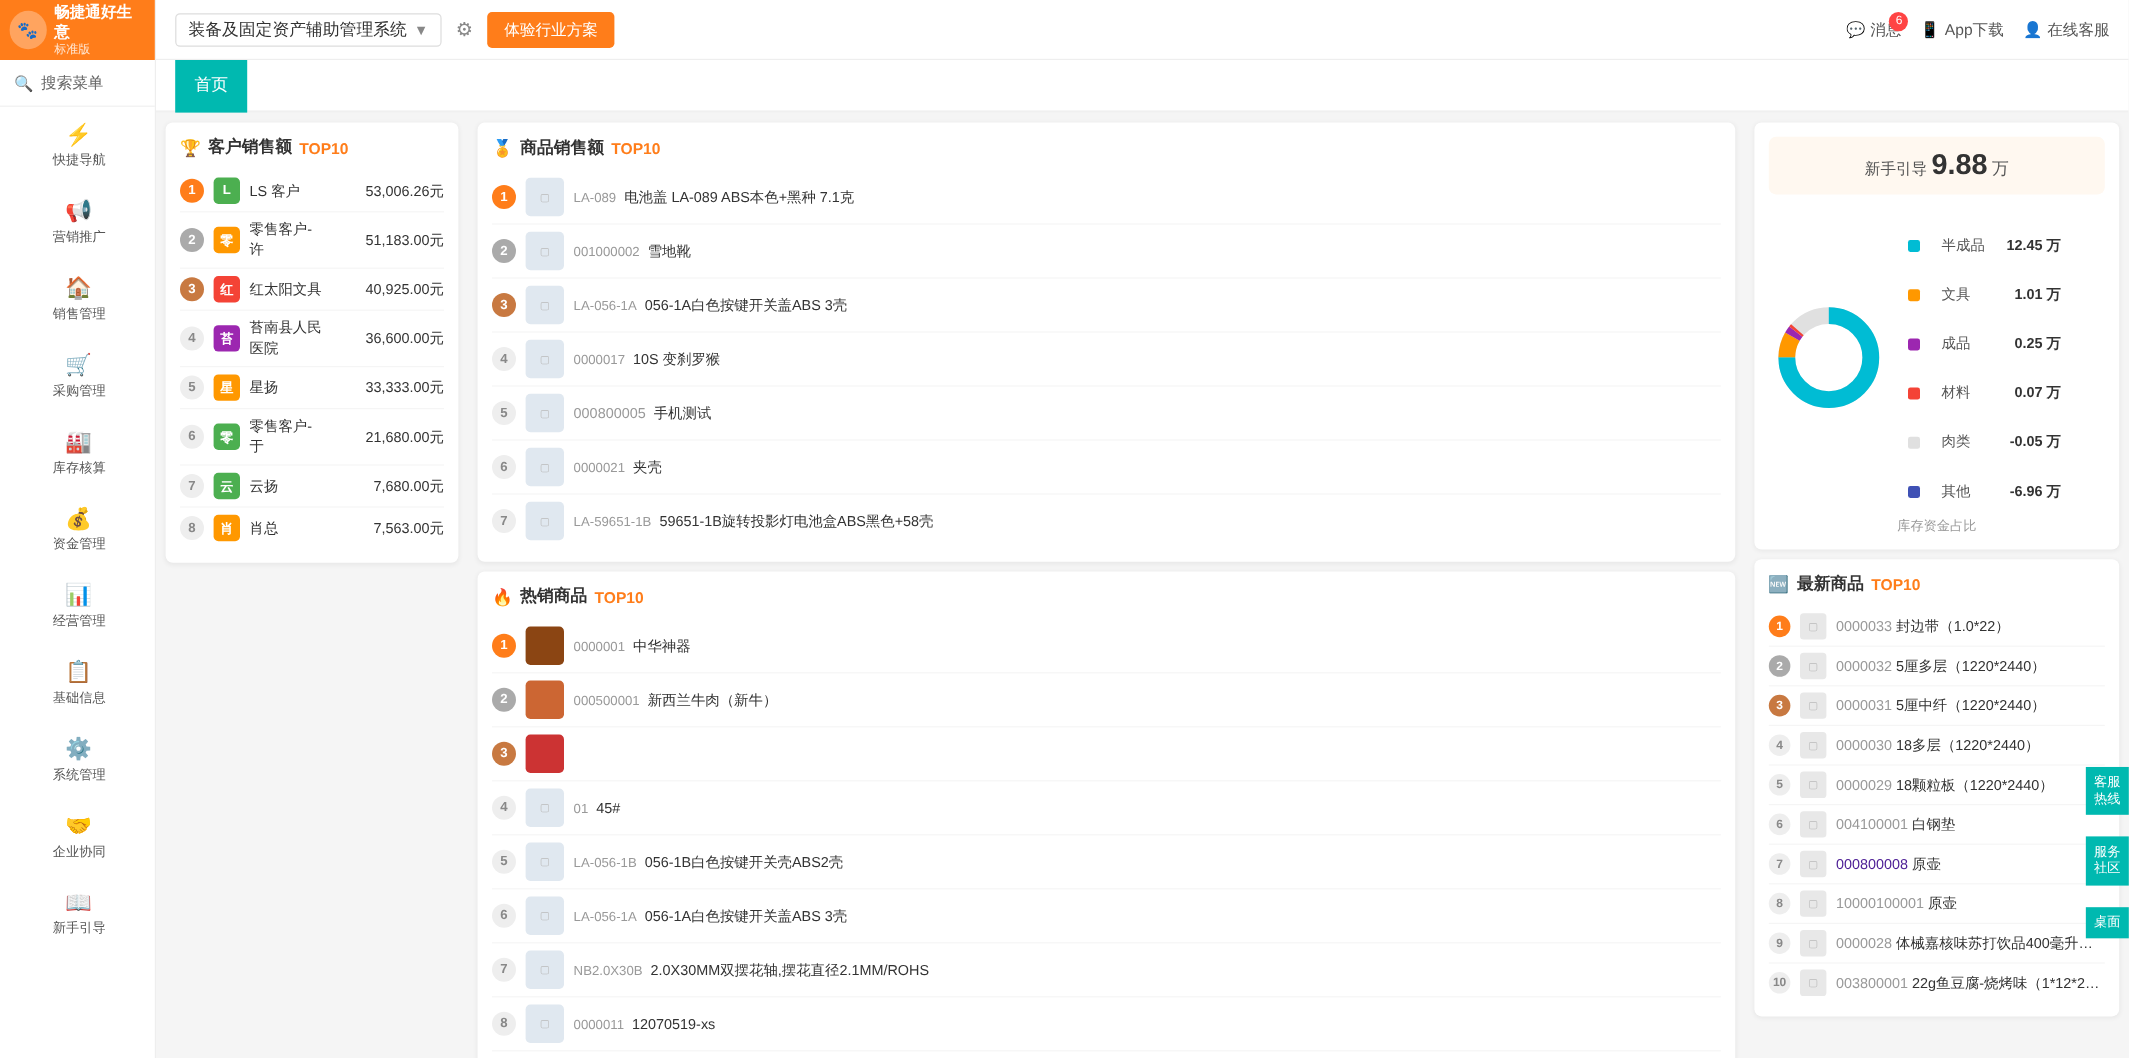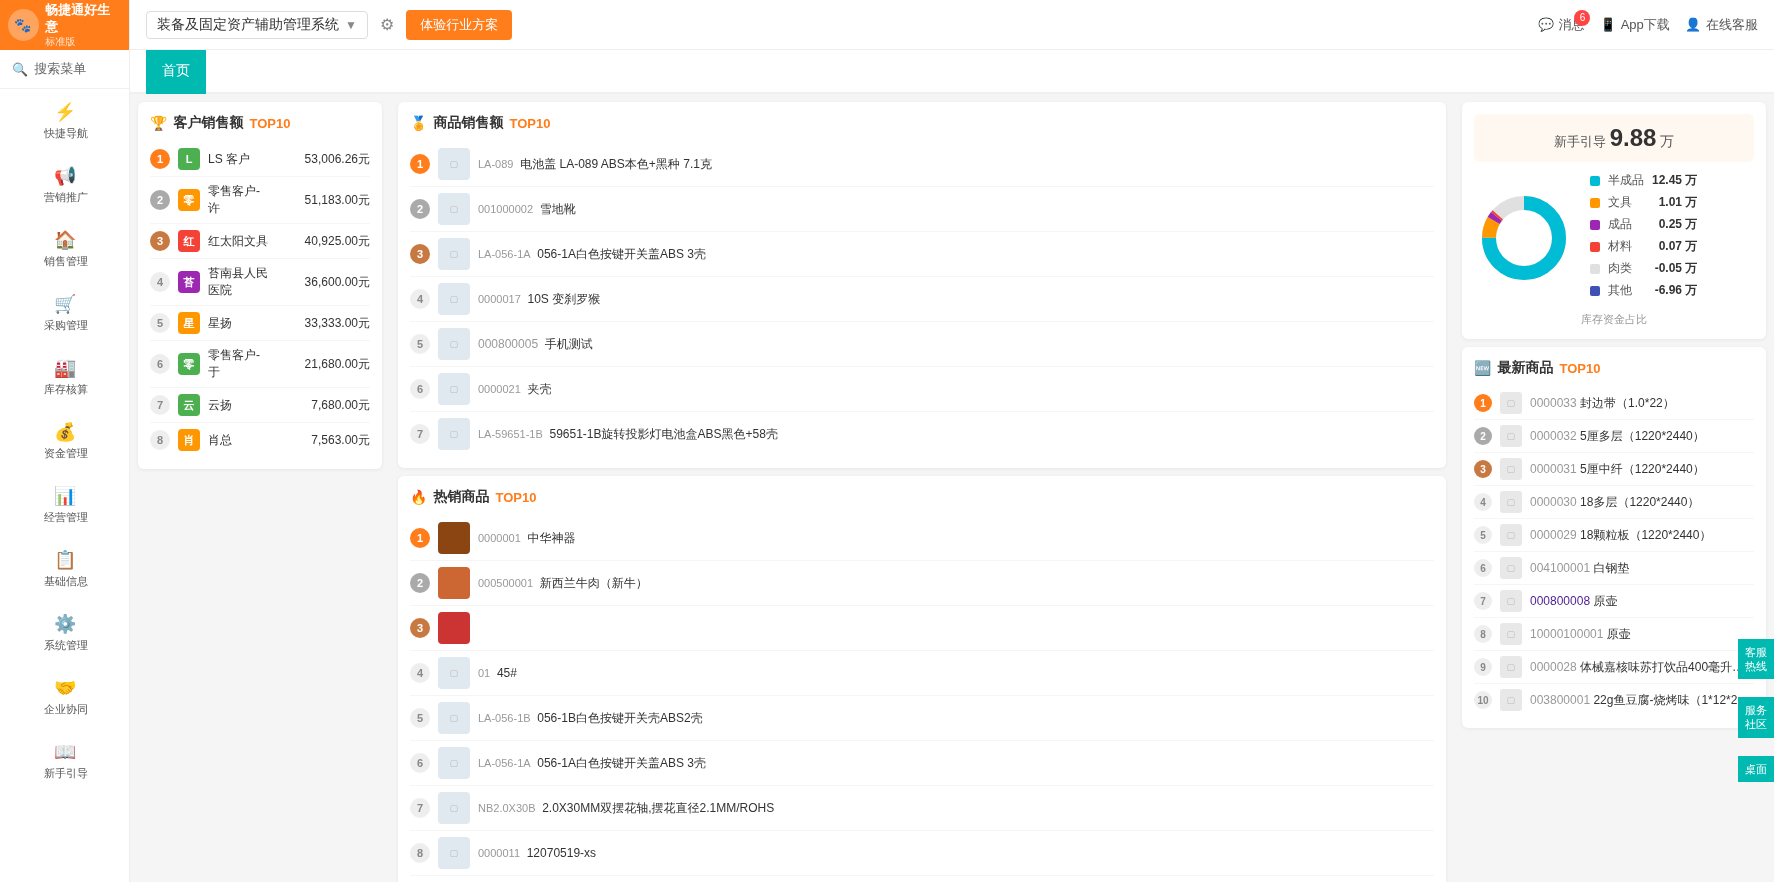--- a/index.html
+++ b/index.html
@@ -245,22 +245,23 @@
 
     
     .donut-container {
       display: flex;
       align-items: center;
       gap: 16px;
     }
     .donut-svg { flex-shrink: 0; }
     .legend-list { list-style: none; font-size: 12px; }
     .legend-item {
-      display: flex; align-items: center; gap: 8px;
+      display: flex; align-items: center; gap: 18px;
       margin-bottom: 5px;
+      margin-top: 24px;
     }
     .legend-dot {
       width: 10px; height: 10px; border-radius: 2px; flex-shrink: 0;
     }
     .legend-name { color: #555; flex: 1; }
     .legend-val { color: #333; font-weight: bold; white-space: nowrap; }
 
     .inventory-footer {
       text-align: center;
       font-size: 11px;

